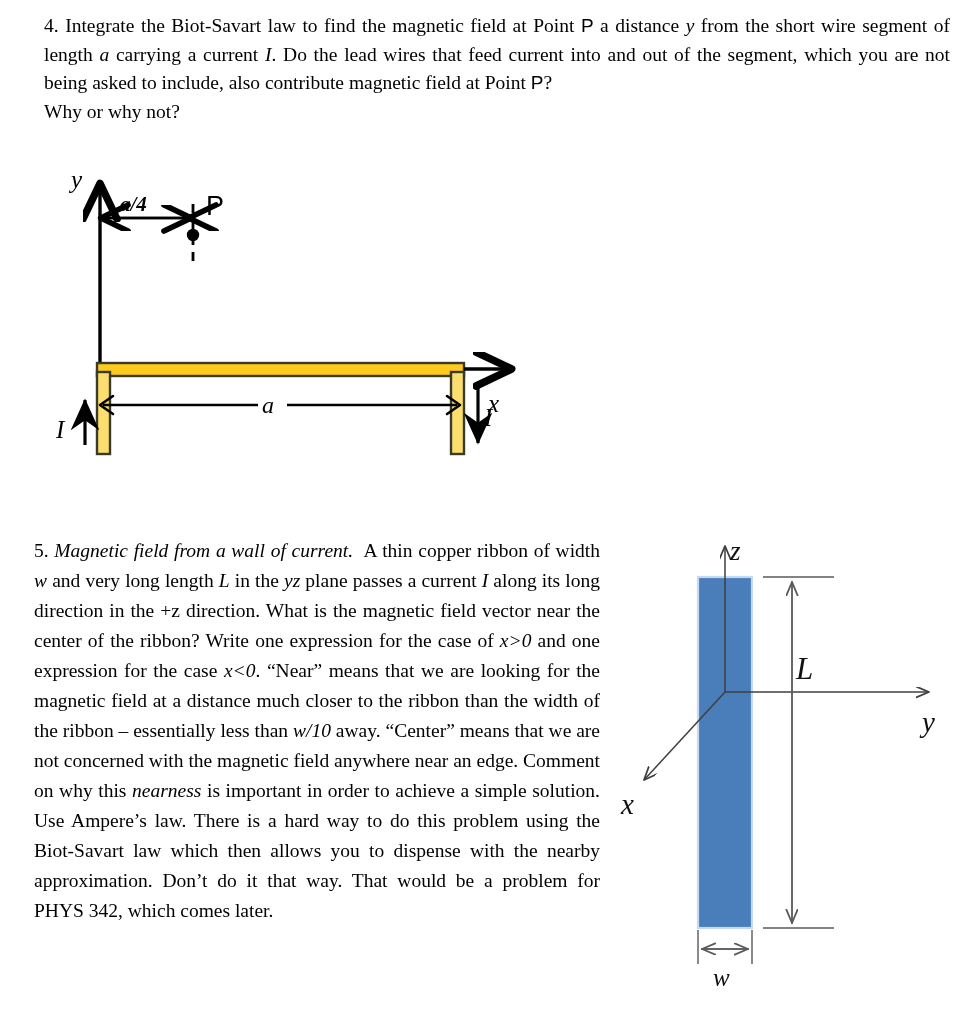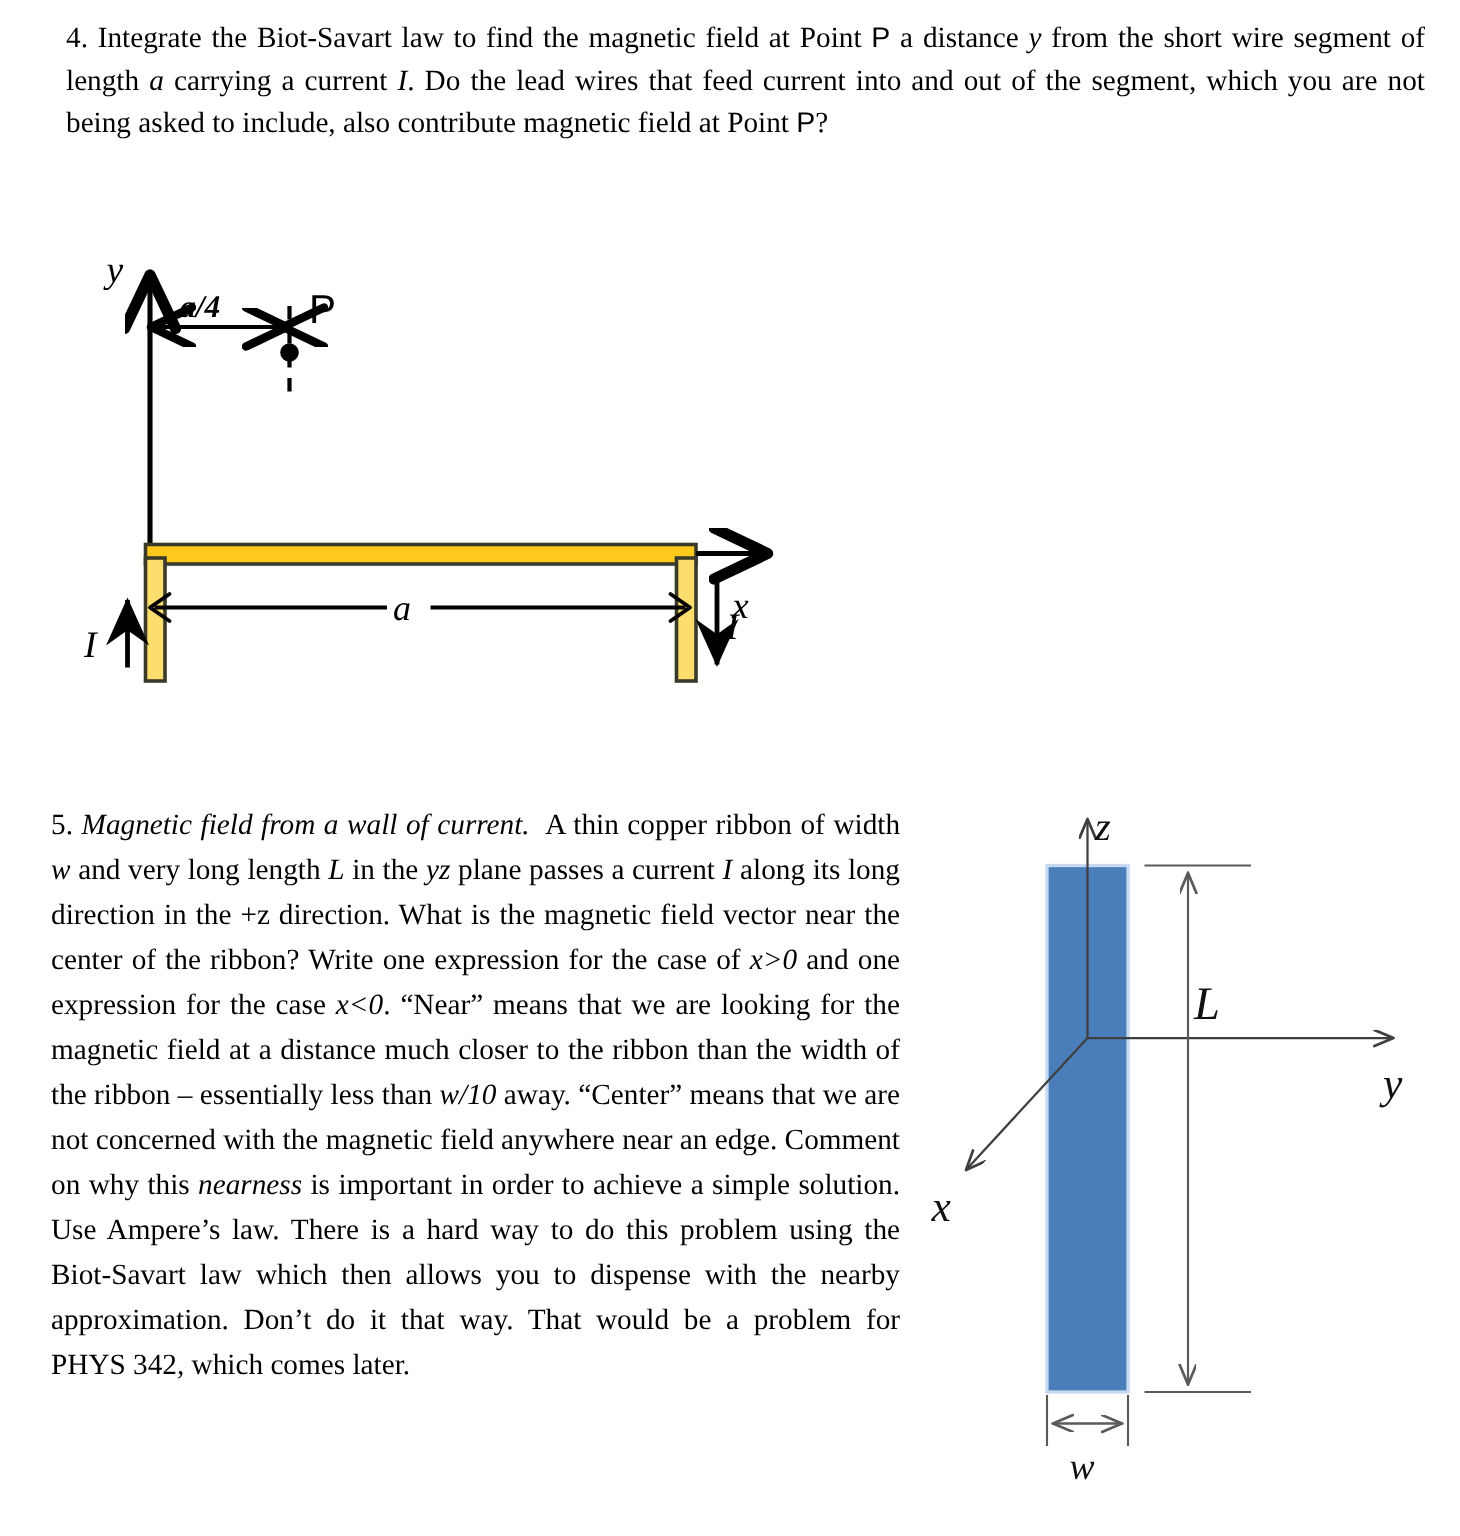--- a/index.html
+++ b/index.html
@@ -80,20 +80,21 @@
     width: 358px;
     height: 478px;
   }
   #figure2 svg { display: block; }
 </style>
 </head>
 <body>
 
 <div id="problem4-text">
   <p style="margin:0;"><span>4.</span> <span>Integrate the Biot-Savart law to find the magnetic field at Point </span><span class="upP">P</span><span> a distance </span><i class="var">y</i><span> from the short wire segment of length </span><i class="var">a</i><span> carrying a current </span><i class="var">I</i><span>.  Do the lead wires that feed current into and out of the segment, which you are not being asked to include, also contribute magnetic field at Point </span><span class="upP">P</span><span>?</span></p>
+  <p class="lastline" style="margin:0;">Why or why not?</p>
 </div>
 
 <div id="figure1">
   <svg width="520" height="330" viewBox="0 0 520 330" xmlns="http://www.w3.org/2000/svg">
     <defs>
       <marker id="arrHead" markerWidth="11" markerHeight="11" refX="9.5" refY="4.5" orient="auto">
         <path d="M0,0 L10,4.5 L0,9 L3.2,4.5 Z" fill="#000"></path>
       </marker>
       <marker id="arrHeadL" markerWidth="11" markerHeight="11" refX="9.5" refY="4.5" orient="auto">
         <path d="M0,0 L10,4.5 L0,9 L3.2,4.5 Z" fill="#000"></path>

